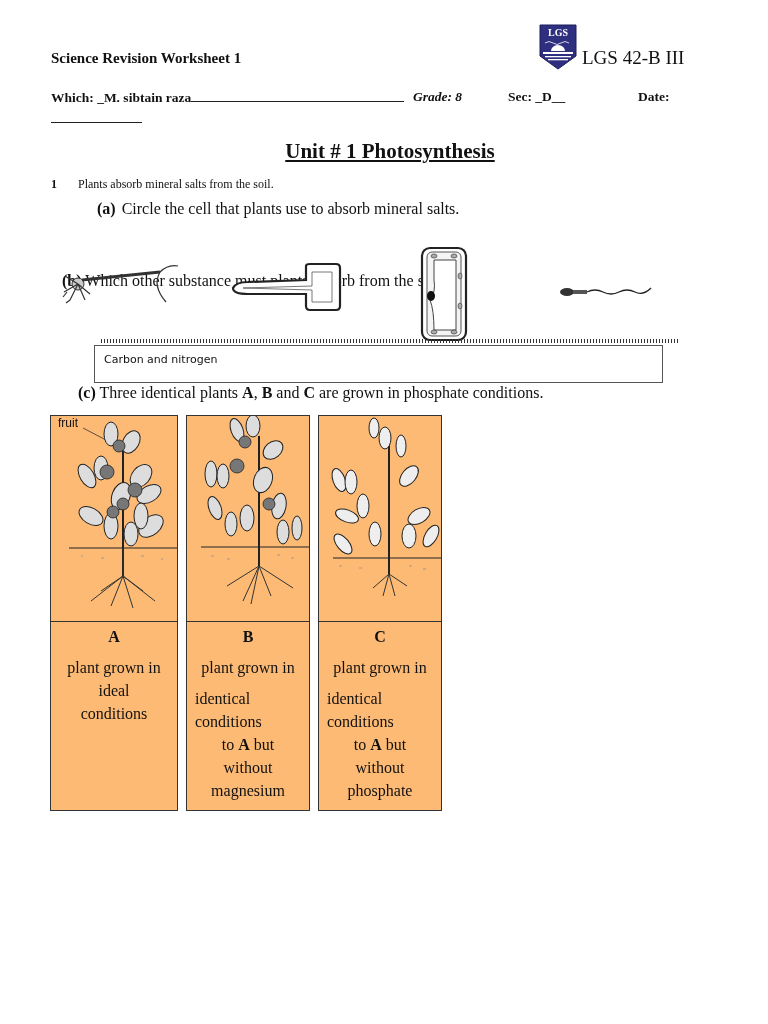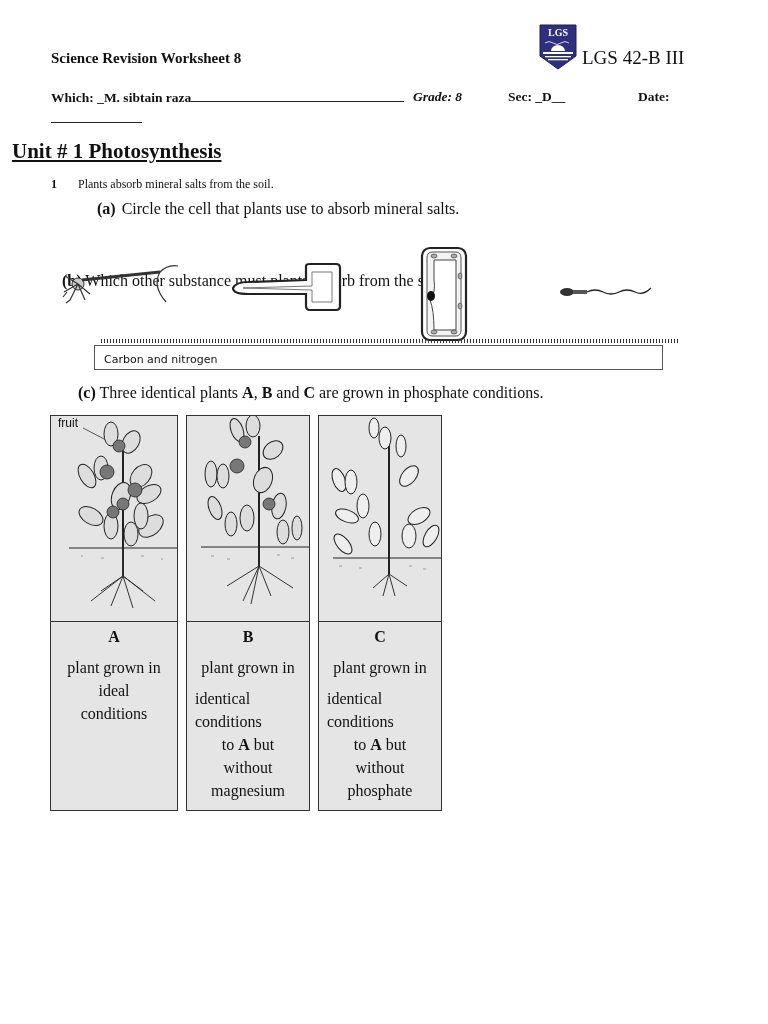--- a/index.html
+++ b/index.html
@@ -8,48 +8,48 @@
       font-family: "Liberation Serif", "DejaVu Serif", serif; color: #111;
     }
     .abs { position: absolute; }
     .hdr-title { left: 51px; top: 50px; font-size: 15px; font-weight: bold; }
     .logo { left: 539px; top: 24px; width: 62px; height: 46px; }
     .school { left: 582px; top: 47px; font-size: 19px; }
     .meta { top: 89px; font-size: 13.5px; font-weight: bold; }
     .name-line { left: 51px; }
     .name-underline { display: inline-block; width: 213px; border-bottom: 1px solid #222; height: 12px; vertical-align: baseline; }
     .date-line { left: 51px; top: 110px; width: 91px; border-bottom: 1px solid #222; height: 12px; }
-    .unit-title { left: 0; width: 768px; top: 139px; font-size: 21px; font-weight: bold; }
+    .unit-title { left: 0; width: 768px; text-align: center; top: 139px; font-size: 21px; font-weight: bold; }
     .unit-title span { text-decoration: underline; margin-left: 12px; }
     .q1 { left: 51px; top: 177px; font-size: 12px; }
     .q1 .num { font-weight: bold; display: inline-block; width: 27px; }
     .qa { left: 97px; top: 200px; font-size: 16px; }
     .qa b { margin-right: 6px; }
     .qb { left: 62px; top: 272px; font-size: 16px; }
     .dots { left: 101px; top: 339px; width: 578px; height: 4px;
       background-image: repeating-linear-gradient(90deg, #333 0 1px, transparent 1px 3px); }
-    .answer-box { left: 94px; top: 345px; width: 569px; height: 25px; border: 1.5px solid #555; box-sizing: border-box; }
+    .answer-box { left: 94px; top: 345px; width: 569px; height: 38px; border: 1.5px solid #555; box-sizing: border-box; }
     .answer-text { position: absolute; left: 9px; top: 7px; font-family: "DejaVu Sans", sans-serif; font-size: 11px; color: #111; }
     .qc { left: 78px; top: 384px; font-size: 16px; }
-    .panel { border: 1px solid #333; box-sizing: border-box; background: #e5e5e5; }
+    .panel { border: 1px solid #333; box-sizing: border-box; background: #fdba74; }
     .img-box { top: 415px; height: 207px; }
     .txt-box { top: 621px; height: 190px; text-align: center; font-size: 16px; }
     .box-a { left: 50px; width: 128px; }
     .box-b { left: 186px; width: 124px; }
     .box-c { left: 318px; width: 124px; }
     .lbl { font-weight: bold; margin-top: 3px; }
     .line { line-height: 23px; }
     .left-line { text-align: left; padding-left: 8px; }
     svg { display: block; }
     .fruit-label { position: absolute; left: 7px; top: 0px; font-family: "Liberation Sans", sans-serif; font-size: 12px; }
   </style>
 </head>
 <body>
 
-<div class="abs hdr-title">Science Revision Worksheet 8</div>
+<div class="abs hdr-title">Science Revision Worksheet 1</div>
 
 <div class="abs logo">
   <svg width="38" height="46" viewBox="0 0 38 46">
     <path d="M1 1 H37 V32 L19 45 L1 32 Z" fill="#2e2f7f" stroke="#1d1d5a" stroke-width="1"></path>
     <text x="19" y="12" text-anchor="middle" font-size="10" font-weight="bold" fill="#fff" font-family="Liberation Serif, serif">LGS</text>
     <path d="M6 19 q4 -3 8 0 t8 0 t8 0" stroke="#fff" stroke-width="0.8" fill="none"></path>
     <path d="M12 27 a7 6 0 0 1 14 0 z" fill="#fff"></path>
     <rect x="4" y="28" width="30" height="2" fill="#fff"></rect>
     <rect x="6" y="32" width="26" height="1.3" fill="#fff"></rect>
     <rect x="9" y="35" width="20" height="1.3" fill="#fff"></rect>

